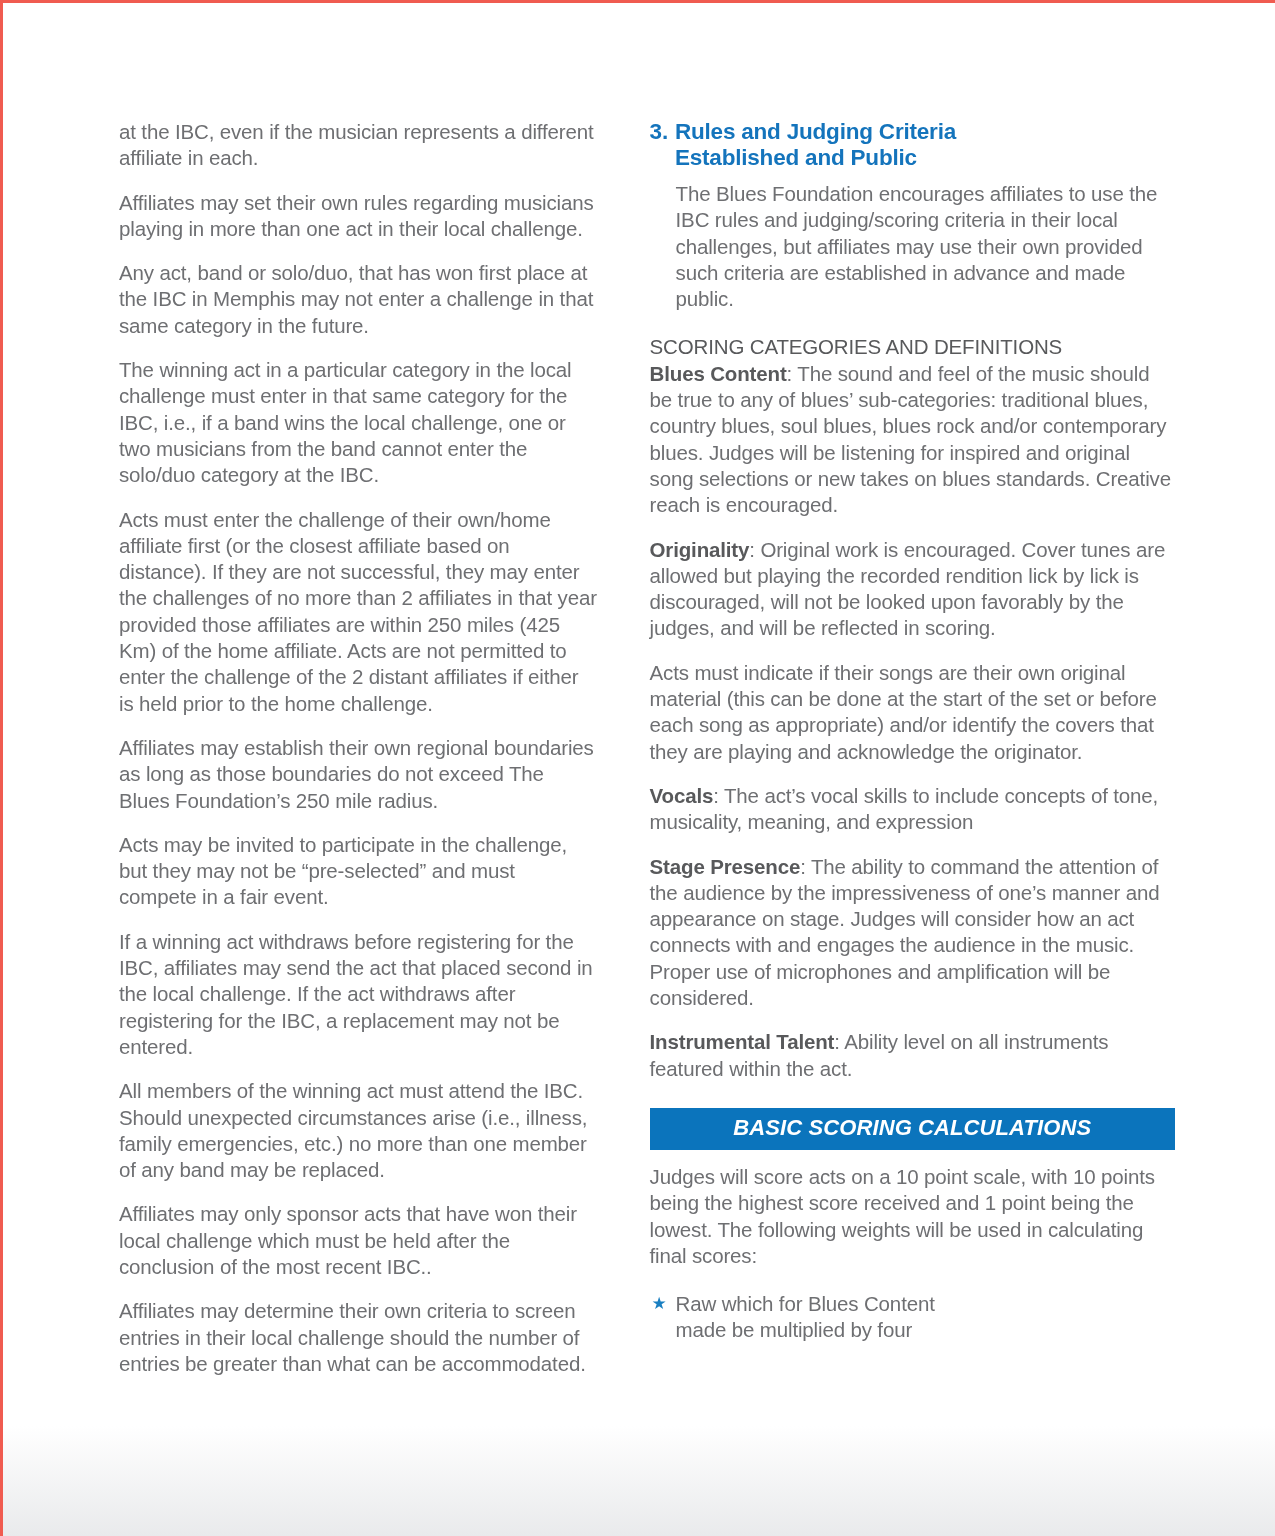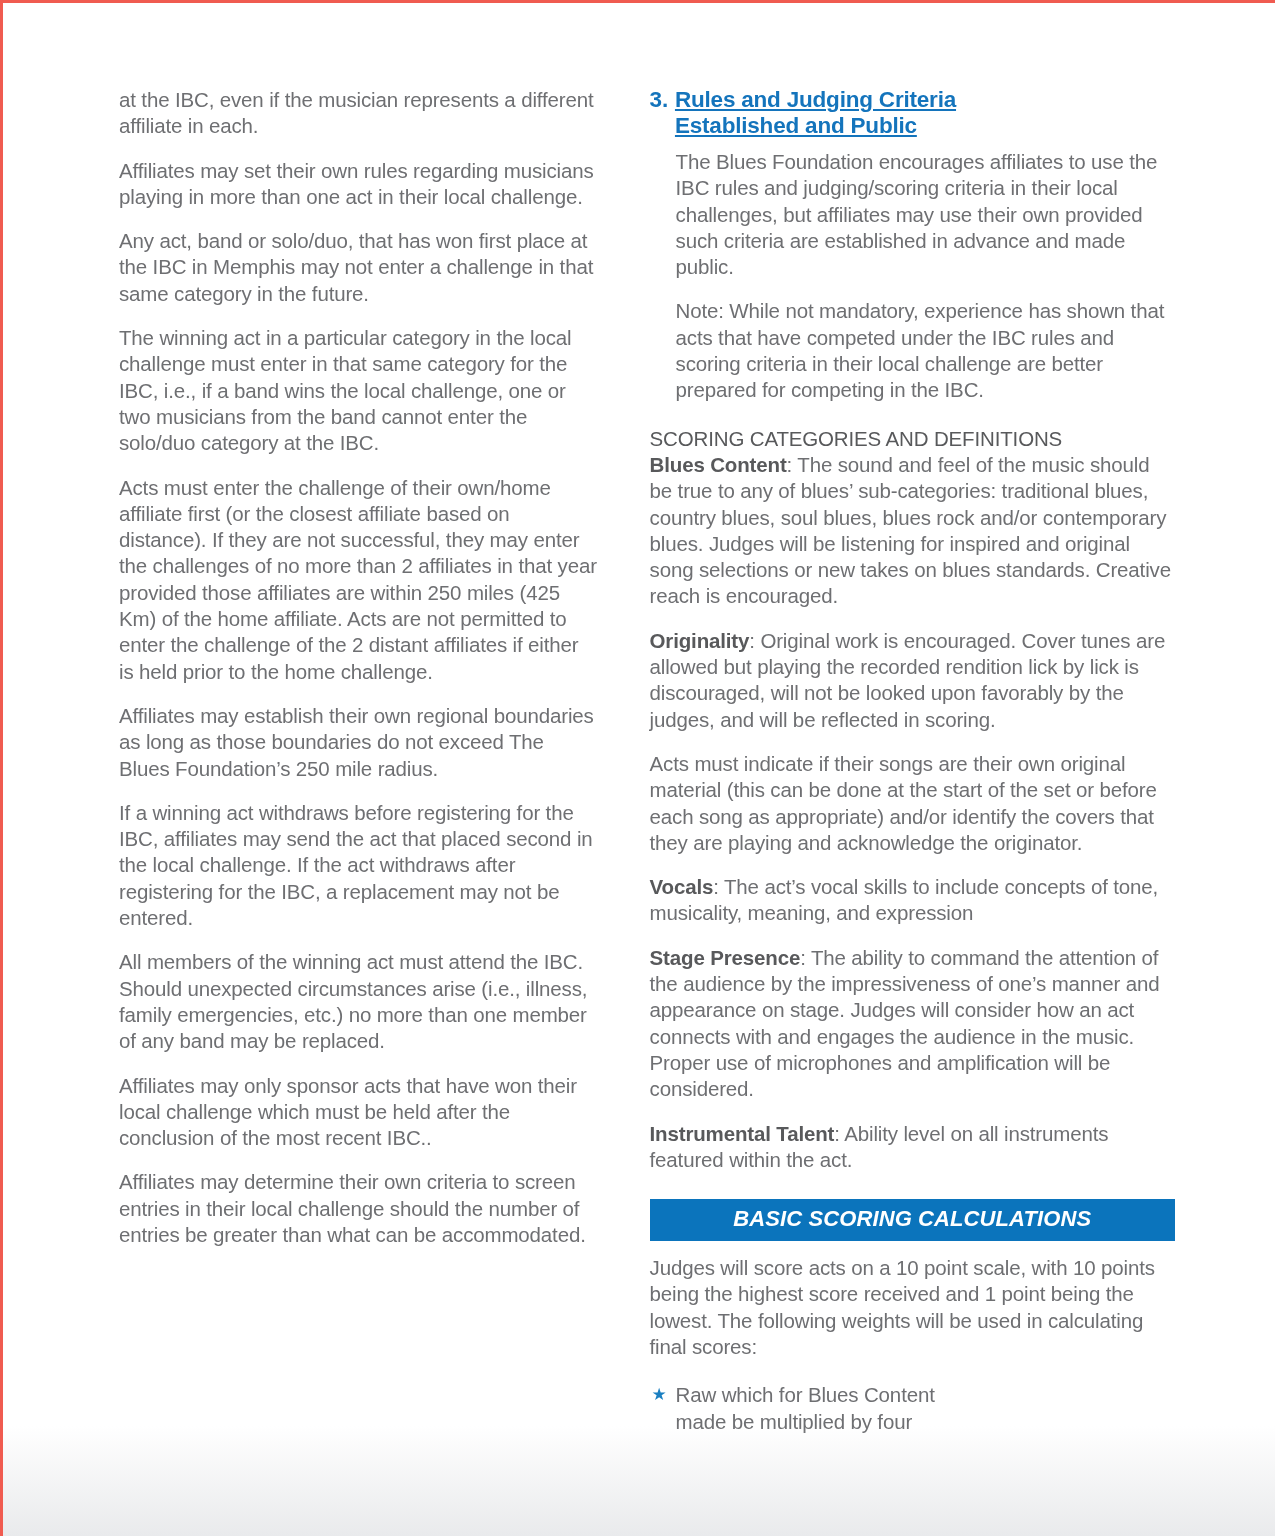--- a/index.html
+++ b/index.html
@@ -38,20 +38,21 @@
     position: absolute;
     top: 84px;
     left: 0;
     right: 0;
     display: flex;
     align-items: flex-start;
   }
 
   .column {
     box-sizing: border-box;
+    margin-top: 32px;
   }
   #left-column {
     width: 608px;
     padding-left: 116px;
     padding-right: 12px;
   }
   #right-column {
     width: 667px;
     padding-left: 40px;
     padding-right: 100px;
@@ -77,21 +78,20 @@
     line-height: 26px;
     font-weight: bold;
     letter-spacing: -0.2px;
   }
   .section-heading .num {
     flex: 0 0 auto;
     margin-right: 7px;
   }
   .section-heading .heading-lines {
     flex: 1 1 auto;
-    text-decoration: underline;
   }
   .section-heading .heading-lines span {
     display: block;
   }
 
   .indented {
     padding-left: 26px;
   }
 
   .cat-heading {
@@ -152,39 +152,39 @@
 
   <div id="columns">
 
     <div id="left-column" class="column">
       <p class="body-text">at the IBC, even if the musician represents a different affiliate in each.</p>
       <p class="body-text">Affiliates may set their own rules regarding musicians playing in more than one act in their local challenge.</p>
       <p class="body-text">Any act, band or solo/duo, that has won first place at the IBC in Memphis may not enter a challenge in that same category in the future.</p>
       <p class="body-text">The winning act in a particular category in the local challenge must enter in that same category for the IBC, i.e., if a band wins the local challenge, one or two musicians from the band cannot enter the solo/duo category at the IBC.</p>
       <p class="body-text">Acts must enter the challenge of their own/home affiliate first (or the closest affiliate based on distance). If they are not successful, they may enter the challenges of no more than 2 affiliates in that year provided those affiliates are within 250 miles (425 Km) of the home affiliate. Acts are not permitted to enter the challenge of the 2 distant affiliates if either is held prior to the home challenge.</p>
       <p class="body-text">Affiliates may establish their own regional boundaries as long as those boundaries do not exceed The Blues Foundation’s 250 mile radius.</p>
+      <p class="body-text">Acts may be invited to participate in the challenge, but they may not be “pre-selected” and must compete in a fair event.</p>
       <p class="body-text">If a winning act withdraws before registering for the IBC, affiliates may send the act that placed second in the local challenge. If the act withdraws after registering for the IBC, a replacement may not be entered.</p>
       <p class="body-text">All members of the winning act must attend the IBC. Should unexpected circumstances arise (i.e., illness, family emergencies, etc.) no more than one member of any band may be replaced.</p>
       <p class="body-text">Affiliates may only sponsor acts that have won their local challenge which must be held after the conclusion of the most recent IBC..</p>
       <p class="body-text">Affiliates may determine their own criteria to screen entries in their local challenge should the number of entries be greater than what can be accommodated.</p>
     </div>
 
     <div id="right-column" class="column">
 
       <div class="section-heading">
         <span class="num">3.</span>
         <span class="heading-lines">
           <span>Rules and Judging Criteria</span>
           <span>Established and Public</span>
         </span>
       </div>
 
       <div class="indented">
         <p class="body-text">The Blues Foundation encourages affiliates to use the IBC rules and judging/scoring criteria in their local challenges, but affiliates may use their own provided such criteria are established in advance and made public.</p>
-        <p class="body-text">Note: While not mandatory, experience has shown that acts that have competed under the IBC rules and scoring criteria in their local challenge are better prepared for competing in the IBC.</p>
       </div>
 
       <p class="cat-heading">SCORING CATEGORIES AND DEFINITIONS</p>
 
       <p class="body-text"><span class="term">Blues Content</span><span>: </span><span>The sound and feel of the music should be true to any of blues’ sub-categories: traditional blues, country blues, soul blues, blues rock and/or contemporary blues. Judges will be listening for inspired and original song selections or new takes on blues standards. Creative reach is encouraged.</span></p>
 
       <p class="body-text"><span class="term">Originality</span><span>: </span><span>Original work is encouraged. Cover tunes are allowed but playing the recorded rendition lick by lick is discouraged, will not be looked upon favorably by the judges, and will be reflected in scoring.</span></p>
 
       <p class="body-text"><span>Acts must indicate if their songs are their own original material (this can be done at the start of the set or before each song as appropriate) and/or identify the covers that they are playing and acknowledge the originator.</span></p>
 

